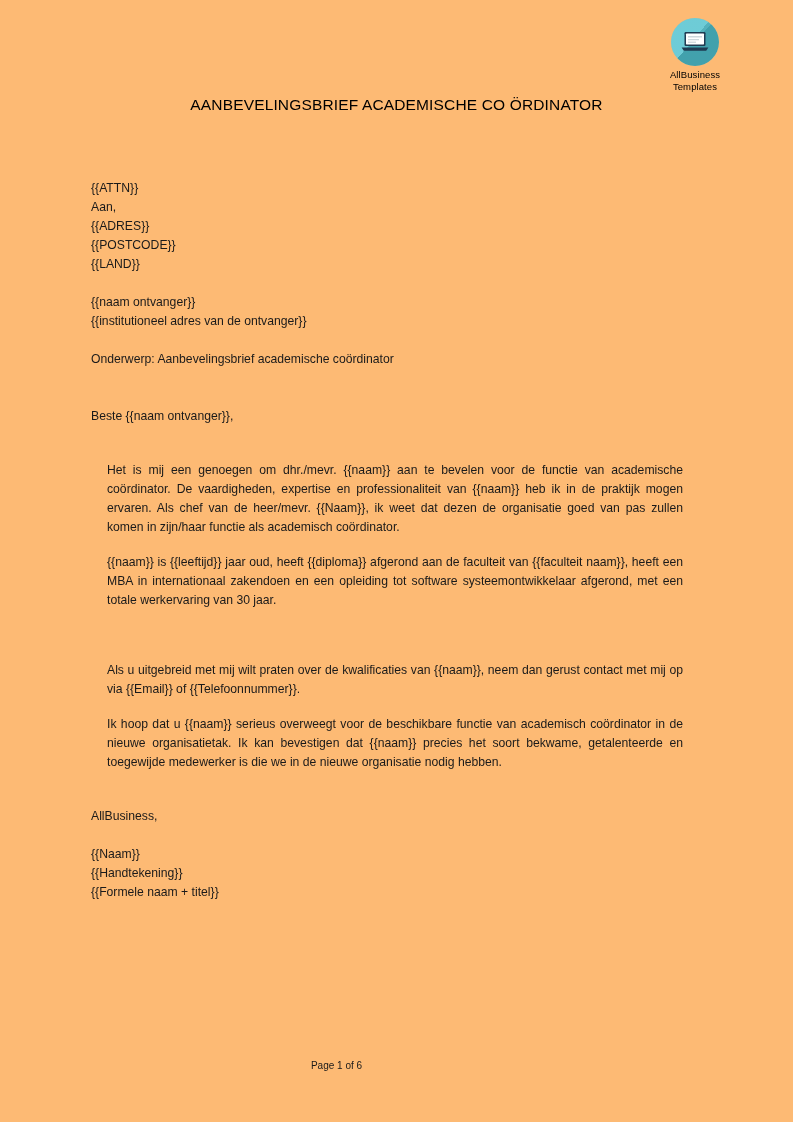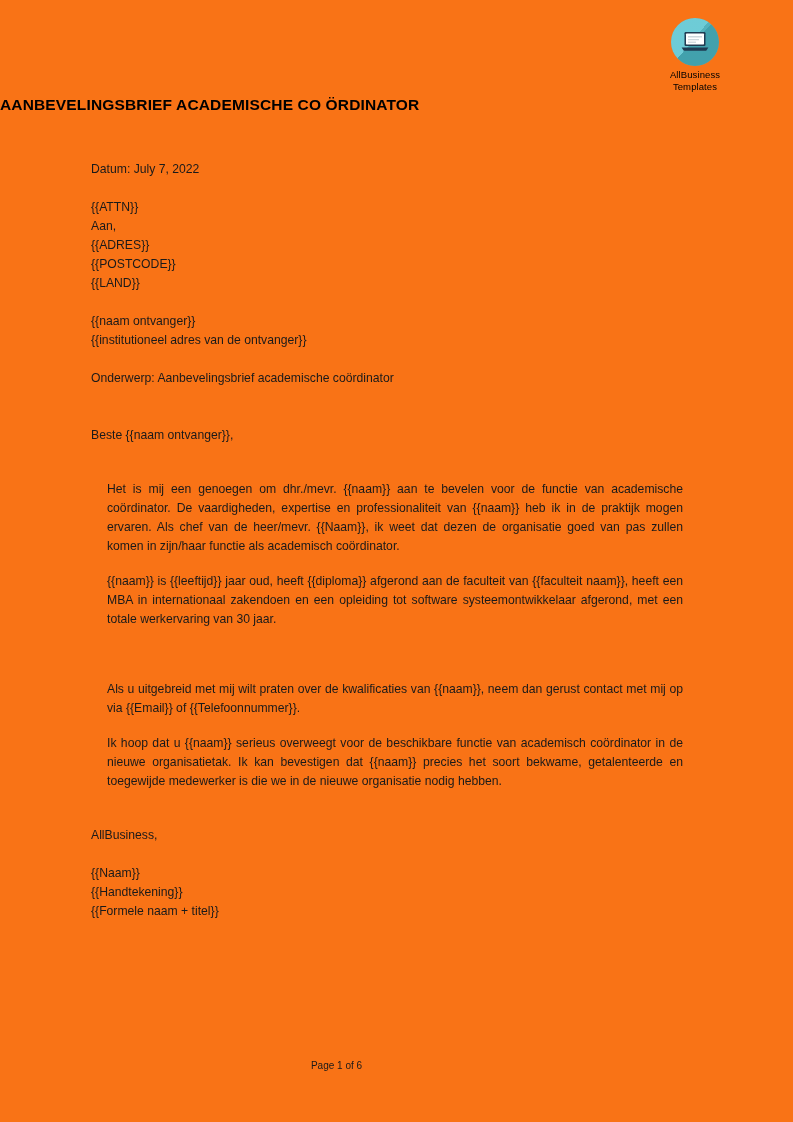--- a/index.html
+++ b/index.html
@@ -9,21 +9,21 @@
     background: #ffffff;
   }
   body {
     font-family: "Liberation Sans", sans-serif;
     color: #1a1a1a;
   }
   .page {
     position: relative;
     width: 793px;
     height: 1122px;
-    background: #f97316;
+    background: #fdba74;
     overflow: hidden;
     box-sizing: border-box;
   }
 
   
   .logo-block {
     position: absolute;
     top: 18px;
     left: 645px;
     width: 100px;
@@ -62,23 +62,23 @@
     color: #000000;
     letter-spacing: 0.1px;
   }
 
   
   .doc-title {
     position: absolute;
     top: 96px;
     left: 0;
     width: 793px;
-    text-align: left;
+    text-align: center;
     font-size: 15.5px;
-    font-weight: bold;
+    font-weight: normal;
     letter-spacing: 0.15px;
     color: #000000;
   }
 
   
   .body-area {
     position: absolute;
     top: 160px;
     left: 91px;
     width: 608px;
@@ -127,21 +127,20 @@
       </svg>
     </div>
     <div class="logo-text">AllBusiness</div>
     <div class="logo-text">Templates</div>
   </div>
 
   <div class="doc-title">AANBEVELINGSBRIEF ACADEMISCHE CO ÖRDINATOR</div>
 
   <div class="body-area">
 
-    <div class="line">Datum: July 7, 2022</div>
     <div class="blank"></div>
 
     <div class="line">{{ATTN}}</div>
     <div class="line">Aan,</div>
     <div class="line">{{ADRES}}</div>
     <div class="line">{{POSTCODE}}</div>
     <div class="line">{{LAND}}</div>
 
     <div class="blank"></div>
 

